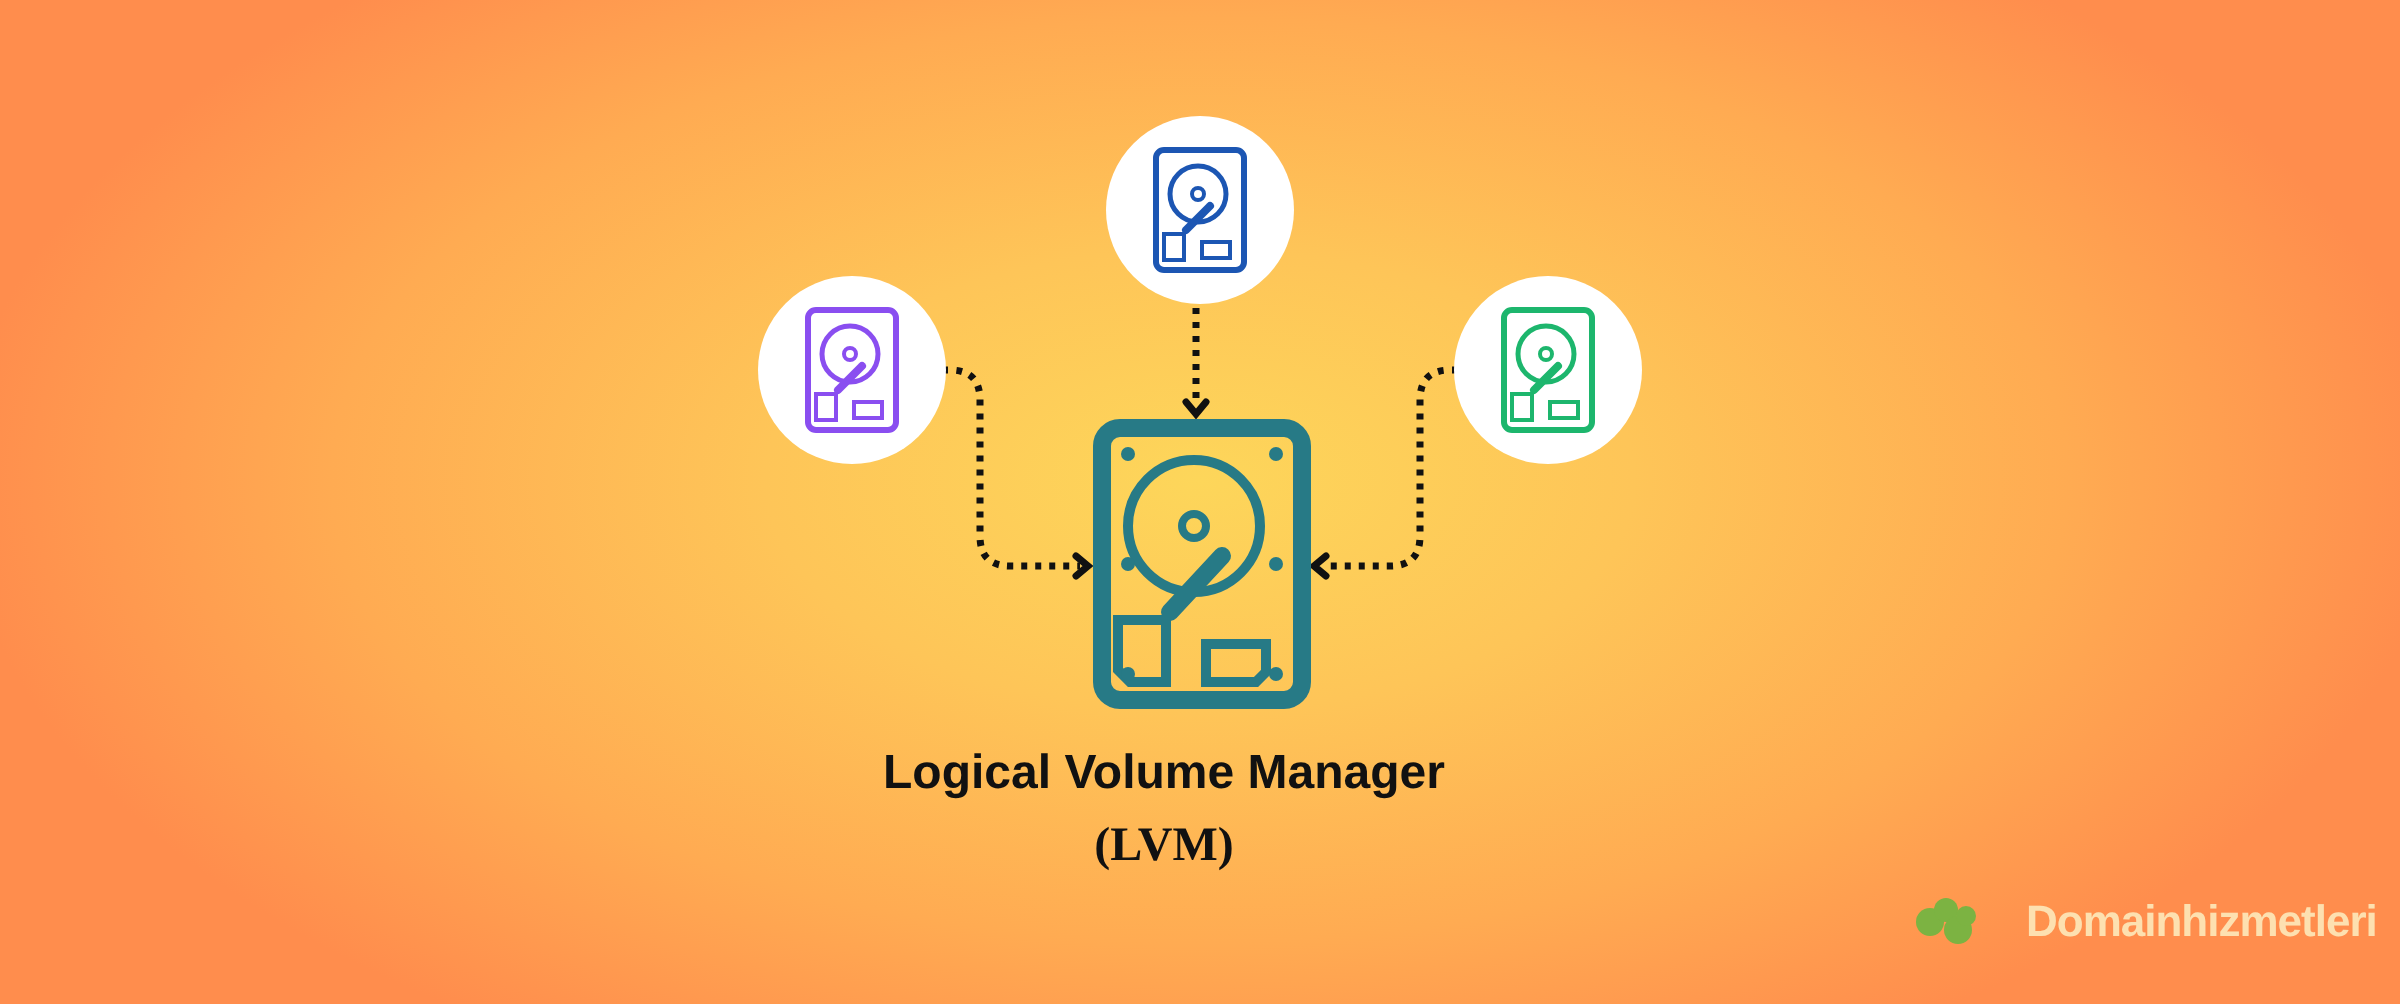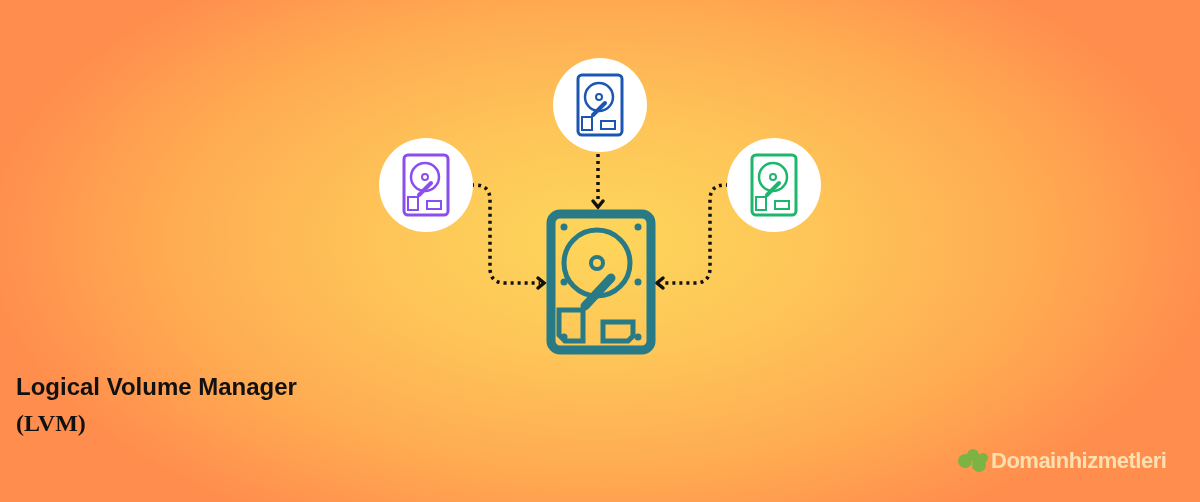--- a/index.html
+++ b/index.html
@@ -1,23 +1,23 @@
 <!DOCTYPE html>
 <html><head>
 <meta charset="utf-8">
 <style>
   html,body{margin:0;padding:0;}
   body{width:1200px;height:502px;overflow:hidden;position:relative;
     background:radial-gradient(ellipse 620px 330px at 600px 240px,#fdd65a 0%,#fec558 35%,#ffab52 70%,#ff8d4d 100%);
     font-family:"Liberation Sans",sans-serif;}
   .circle{position:absolute;width:94px;height:94px;border-radius:50%;background:#fff;}
   .circle svg{position:absolute;left:17px;top:15px;}
-  .title{position:absolute;left:16px;width:1164px;text-align:left;font-weight:bold;color:#111;
+  .title{position:absolute;left:0;width:1164px;text-align:center;font-weight:bold;color:#111;
     font-size:24px;line-height:34px;font-family:"Liberation Sans",sans-serif;}
-  .brand{position:absolute;left:957px;top:448px;display:flex;align-items:center;gap:2px;}
+  .brand{position:absolute;left:957px;top:448px;display:flex;align-items:center;gap:24px;}
   .brand-text{color:#fde0b0;font-weight:bold;font-size:22px;letter-spacing:-0.5px;}
   svg.lines{position:absolute;left:0;top:0;}
 </style>
 </head>
 <body>
 
 <svg class="lines" width="1200" height="502">
   <g fill="none" stroke="#111" stroke-width="3.5" stroke-dasharray="3 4">
     <path d="M450 185 H475 Q490 185 490 200 V268 Q490 283 505 283 H540"></path>
     <path d="M598 140 V200"></path>

